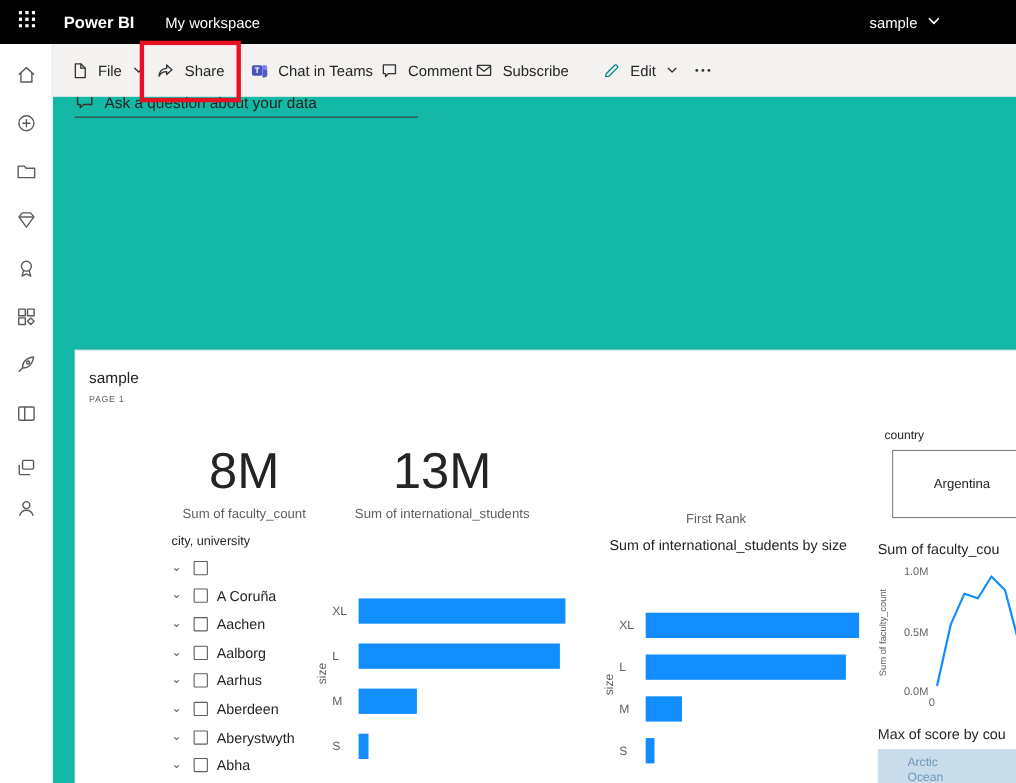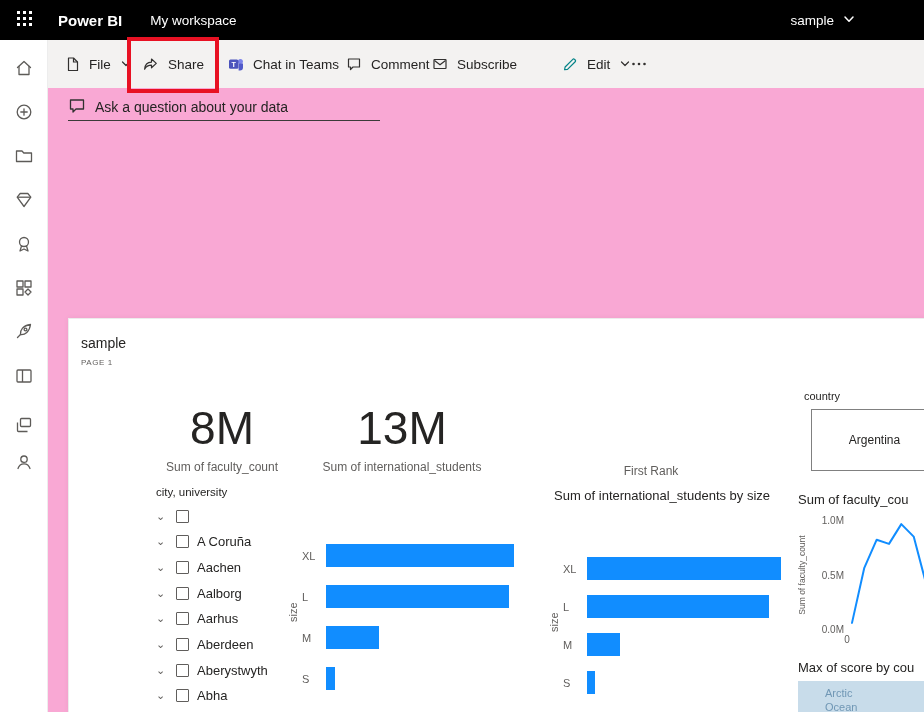--- a/index.html
+++ b/index.html
@@ -1,18 +1,18 @@
 <!DOCTYPE html>
 <html><head>
 <meta charset="utf-8">
 <style>
   * { margin:0; padding:0; box-sizing:border-box; }
   html,body { width:924px; height:712px; }
   body { font-family:"Liberation Sans","DejaVu Sans",sans-serif; background:#fff; color:#252423; overflow:hidden; }
-  .page { position:relative; width:924px; height:712px; overflow:hidden; background:#f9a8d4; }
+  .page { position:relative; width:924px; height:712px; overflow:hidden; background:#14b8a6; }
 
   
   .topbar { position:absolute; left:0; top:0; width:924px; height:40px; background:#000; display:flex; align-items:center; color:#fff; z-index:10; }
   .waffle-btn { width:48px; height:40px; display:flex; align-items:center; justify-content:center; cursor:pointer; }
   .brand { font-weight:700; font-size:15px; margin-left:10px; white-space:nowrap; }
   .workspace { font-size:13.5px; margin-left:28px; cursor:pointer; white-space:nowrap; }
   .report-select { position:absolute; right:68px; top:0; height:40px; display:flex; align-items:center; gap:8px; font-size:13.5px; cursor:pointer; }
 
   
   .toolbar { position:absolute; left:48px; top:40px; width:876px; height:48px; background:#f3f2f1; z-index:5; }
@@ -20,21 +20,21 @@
   .tb-icon { display:flex; align-items:center; }
 
   
   .annotation-box { position:absolute; left:127px; top:37px; width:92px; height:56px; border:4px solid #E81123; z-index:40; pointer-events:none; }
 
   
   .sidebar { position:absolute; left:0; top:40px; width:48px; height:672px; background:#fff; border-right:1px solid #ededed; z-index:6; }
   .side-icon { position:absolute; left:14px; width:20px; height:20px; cursor:pointer; }
 
   
-  .qa { position:absolute; left:68px; top:94px; width:312px; height:27px; border-bottom:1px solid #3b3a39; display:flex; align-items:center; gap:9px; font-size:14px; color:#252423; cursor:text; z-index:4; }
+  .qa { position:absolute; left:68px; top:80px; width:312px; height:27px; border-bottom:1px solid #3b3a39; display:flex; align-items:center; gap:9px; font-size:14px; color:#252423; cursor:text; z-index:4; }
 
   
   .canvas { position:absolute; left:68px; top:318px; width:860px; height:394px; background:#fff; border-top:1px solid #ececec; border-left:1px solid #ececec; box-shadow:0 0 6px rgba(0,0,0,0.05); }
   .canvas > div { position:absolute; }
   .report-title { left:12px; top:16px; font-size:14px; color:#252423; }
   .page-label { left:12px; top:39px; font-size:8px; letter-spacing:0.6px; color:#605e5c; }
 
   .kpi { text-align:center; }
   .kpi-value { font-size:46px; line-height:54px; font-weight:500; color:#252423; }
   .kpi-label { font-size:12px; color:#605e5c; margin-top:5px; white-space:nowrap; }
@@ -156,21 +156,21 @@
     </div>
     <div class="tb-item" style="left:384px">
       <span class="tb-icon">
         <svg width="16" height="16" viewBox="0 0 16 16">
             <rect x="2" y="3.5" width="12" height="9" rx="0.5" stroke="#323130" stroke-width="1.2" fill="none"></rect>
             <path d="M2.5 4.5 L8 8.8 L13.5 4.5" stroke="#323130" stroke-width="1.2" fill="none" stroke-linejoin="round"></path>
           </svg>
       </span>
       <span>Subscribe</span>
     </div>
-    <div class="tb-item" style="left:514px">
+    <div class="tb-item" style="left:500px">
       <span class="tb-icon">
         <svg width="16" height="16" viewBox="0 0 16 16">
             <path d="M2.6 13.6 L3.1 11 L10.8 3.3 A1.2 1.2 0 0 1 12.5 3.3 L13.2 4 A1.2 1.2 0 0 1 13.2 5.7 L5.5 13.4 L2.6 13.6 Z" stroke="#038387" stroke-width="1.2" fill="none" stroke-linejoin="round"></path>
           </svg>
       </span>
       <span>Edit</span>
       <span class="tb-icon">
         <svg width="12" height="10" viewBox="0 0 12 10">
             <path d="M2.5 3 L6 6.5 L9.5 3" stroke="#323130" stroke-width="1.2" fill="none" stroke-linecap="round" stroke-linejoin="round"></path>
           </svg>

